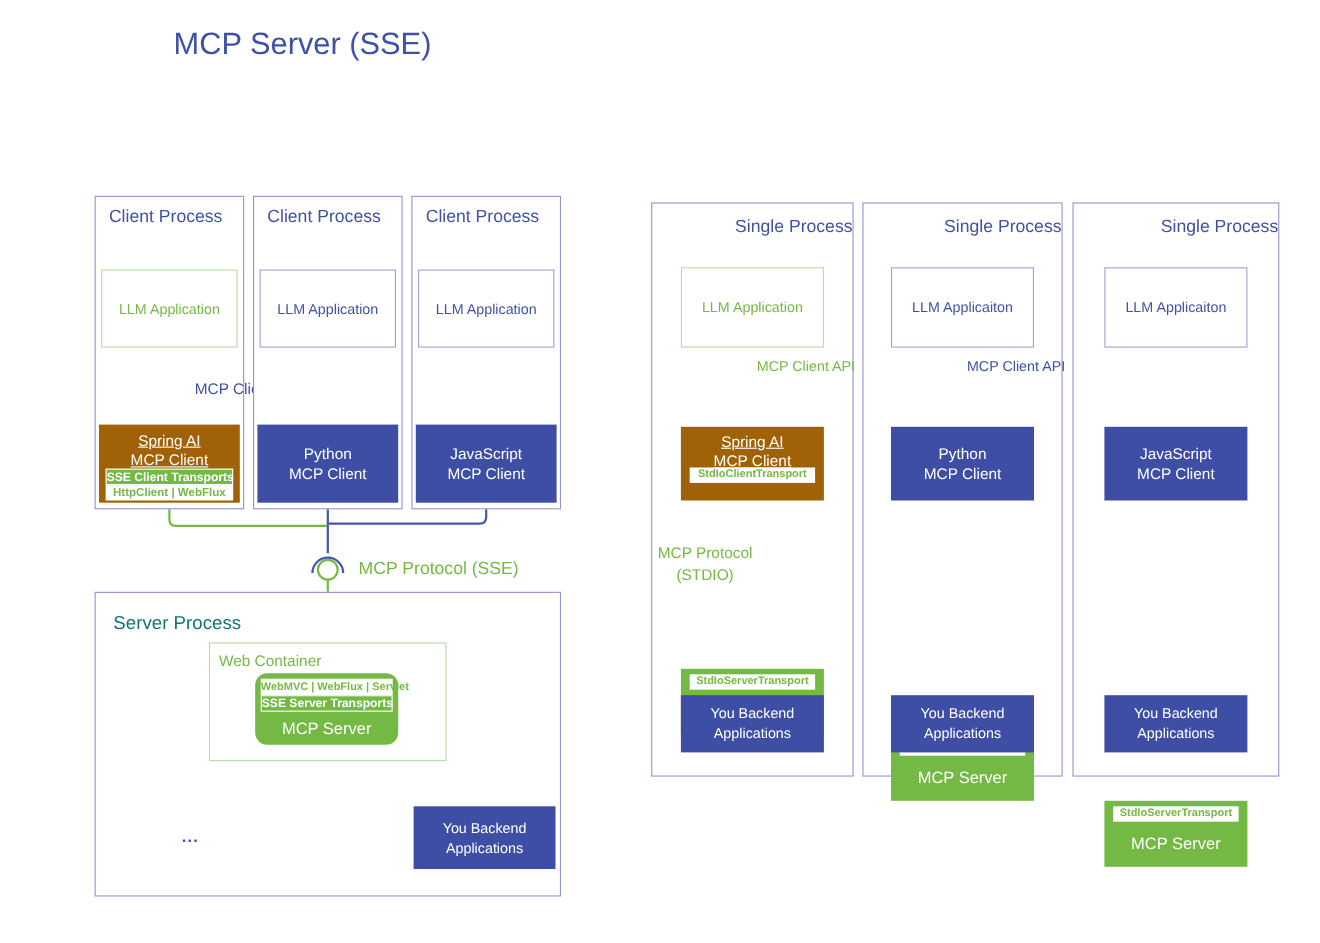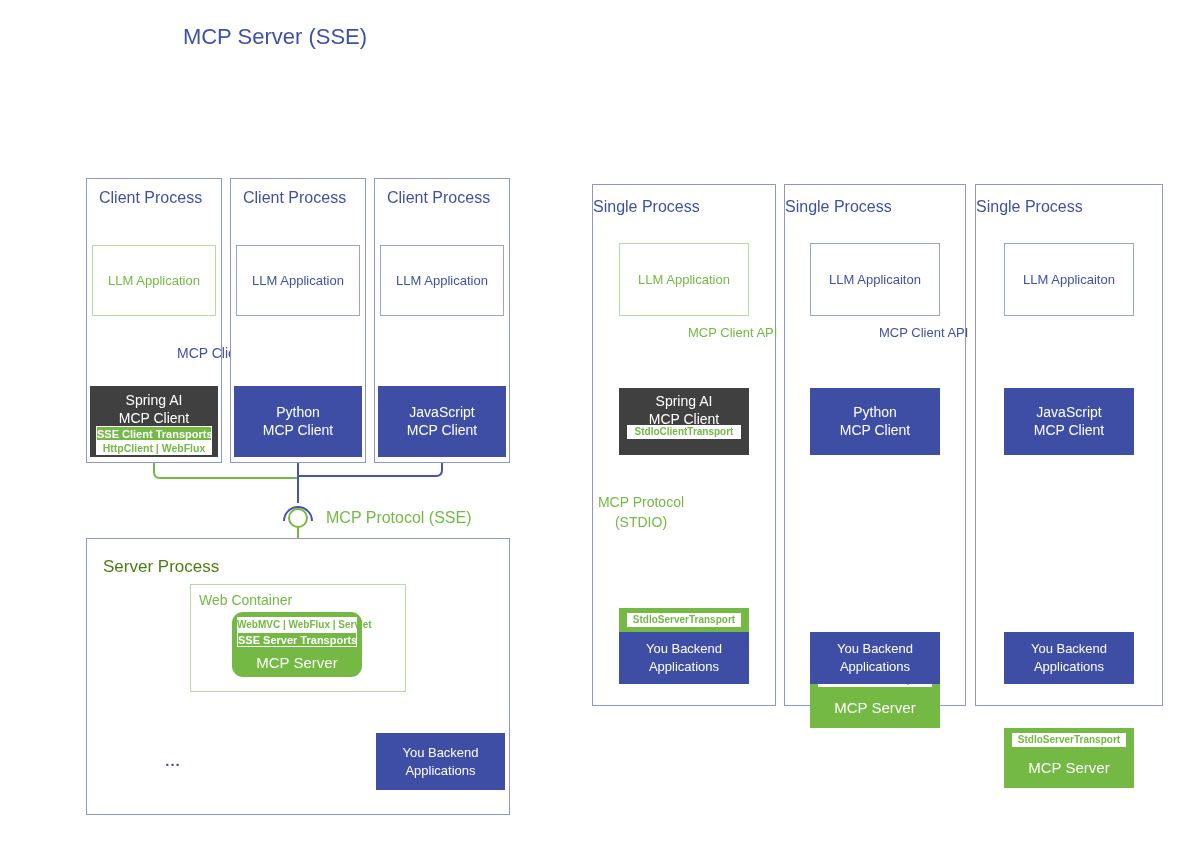--- a/index.html
+++ b/index.html
@@ -2,45 +2,45 @@
 <html><head>
 <meta charset="utf-8">
 <style>
   html,body{margin:0;padding:0;background:#fff;}
   #stage{
     position:relative;width:1200px;height:857px;background:#ffffff;overflow:hidden;
     font-family:"Liberation Sans", sans-serif;
     -webkit-font-smoothing:antialiased;
   }
   .abs{position:absolute;}
-  .title{font-size:22px;font-weight:500;color:#3f51a5;text-align:center;}
+  .title{font-size:28px;font-weight:500;color:#3f51a5;text-align:center;}
   .proc-box{border:1.6px solid #8d96cf;background:#fff;box-sizing:border-box;}
   .proc-label{font-size:16px;color:#3f51a5;}
-  .proc-label.centered{text-align:left;width:100%;}
+  .proc-label.centered{text-align:right;width:100%;}
   .llm-box{box-sizing:border-box;display:flex;align-items:center;justify-content:center;
            font-size:13px;background:#fff;}
   .llm-box.blue{border:1.5px solid #9aa3d6;color:#3f51a5;}
   .llm-box.green{border:1.5px solid #b7db9f;color:#74b943;}
   .client-box{box-sizing:border-box;color:#fff;font-size:14px;text-align:center;}
   .client-box.blue{background:#3e4ea4;display:flex;flex-direction:column;align-items:center;justify-content:center;line-height:1.28;}
-  .client-box.green{background:#404040;}
+  .client-box.green{background:#a16207;text-decoration:underline;}
   .client-box.green .toplines{padding-top:6px;line-height:1.25;}
   .striprow{position:absolute;left:6px;right:6px;bottom:2px;}
   .strip-green{background:#74b943;border:1.2px solid #fff;color:#fff;font-size:11px;font-weight:600;
                height:15px;line-height:15px;text-align:center;box-sizing:border-box;white-space:nowrap;}
   .strip-white{background:#fff;color:#74b943;font-size:11px;font-weight:600;height:14px;line-height:14px;
                text-align:center;box-sizing:border-box;white-space:nowrap;overflow:visible;}
   .api-label{font-size:14px;white-space:nowrap;}
   .api-label.blue{color:#3f51a5;}
   .api-label.green{color:#74b943;}
   .api-label.small{font-size:13px;}
   .proto-label{color:#74b943;font-size:16px;white-space:nowrap;}
   .proto-label.small{font-size:14px;text-align:center;margin-top:28px;}
   .server-box{border:1.6px solid #8d96cf;background:#fff;box-sizing:border-box;}
-  .server-label{font-size:17px;color:#4d7c0f;}
+  .server-label{font-size:17px;color:#0f766e;}
   .wc-box{border:1.5px solid #b7db9f;background:#fff;box-sizing:border-box;}
   .wc-label{font-size:14px;color:#74b943;}
   .green-srv{background:#74b943;box-sizing:border-box;position:relative;}
   .srv-name{position:absolute;left:0;right:0;bottom:0;display:flex;align-items:center;justify-content:center;
             color:#fff;font-size:15px;}
   .backend-box{background:#3e4ea4;color:#fff;display:flex;flex-direction:column;align-items:center;
                justify-content:center;font-size:13px;text-align:center;line-height:1.35;box-sizing:border-box;}
   .ellipsis{color:#3e4ea4;font-size:15px;font-weight:700;letter-spacing:1px;text-align:center;}
   .db-label{color:#fff;font-size:19px;text-align:center;}
   svg.overlay{position:absolute;left:0;top:0;pointer-events:none;}

